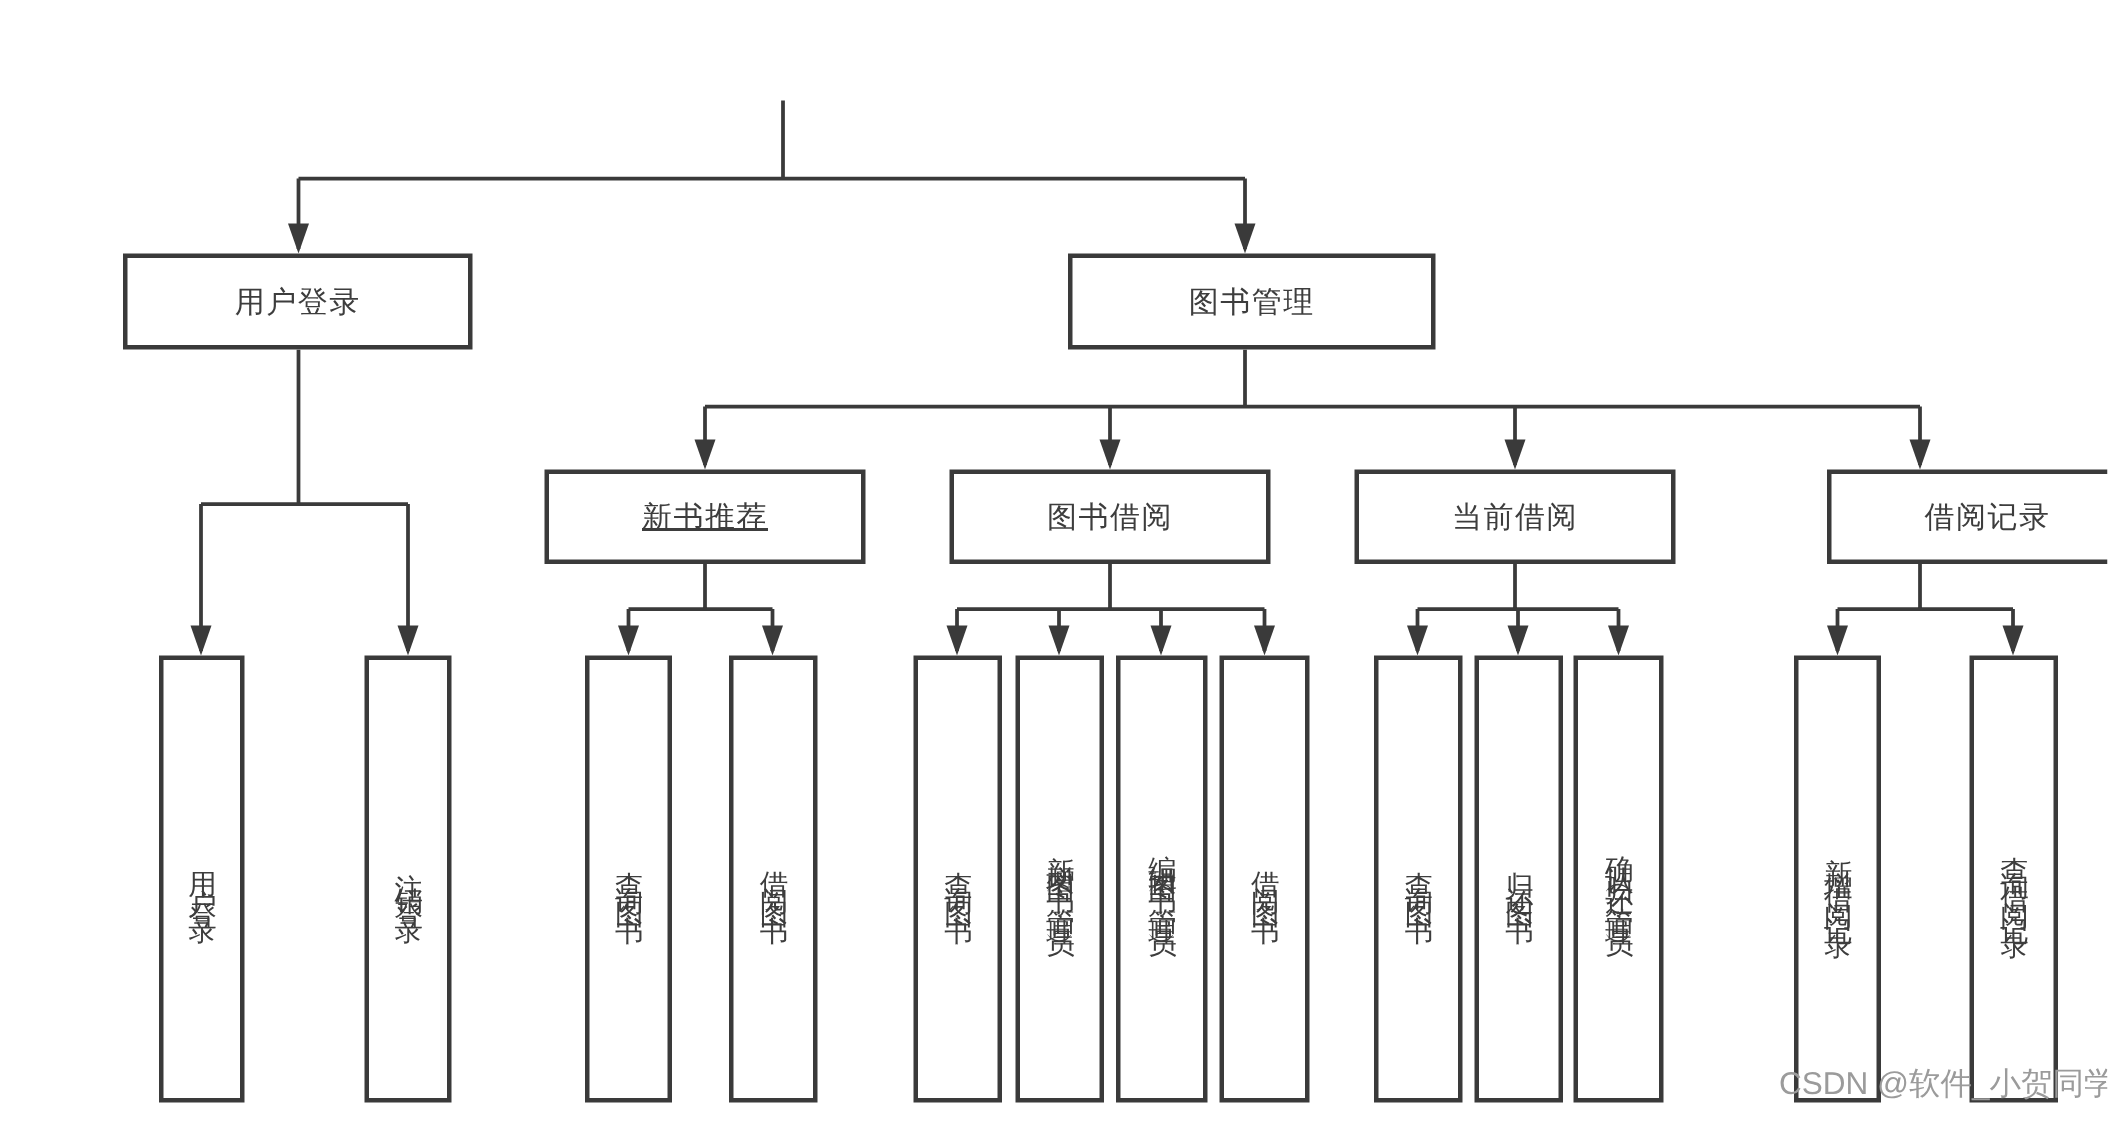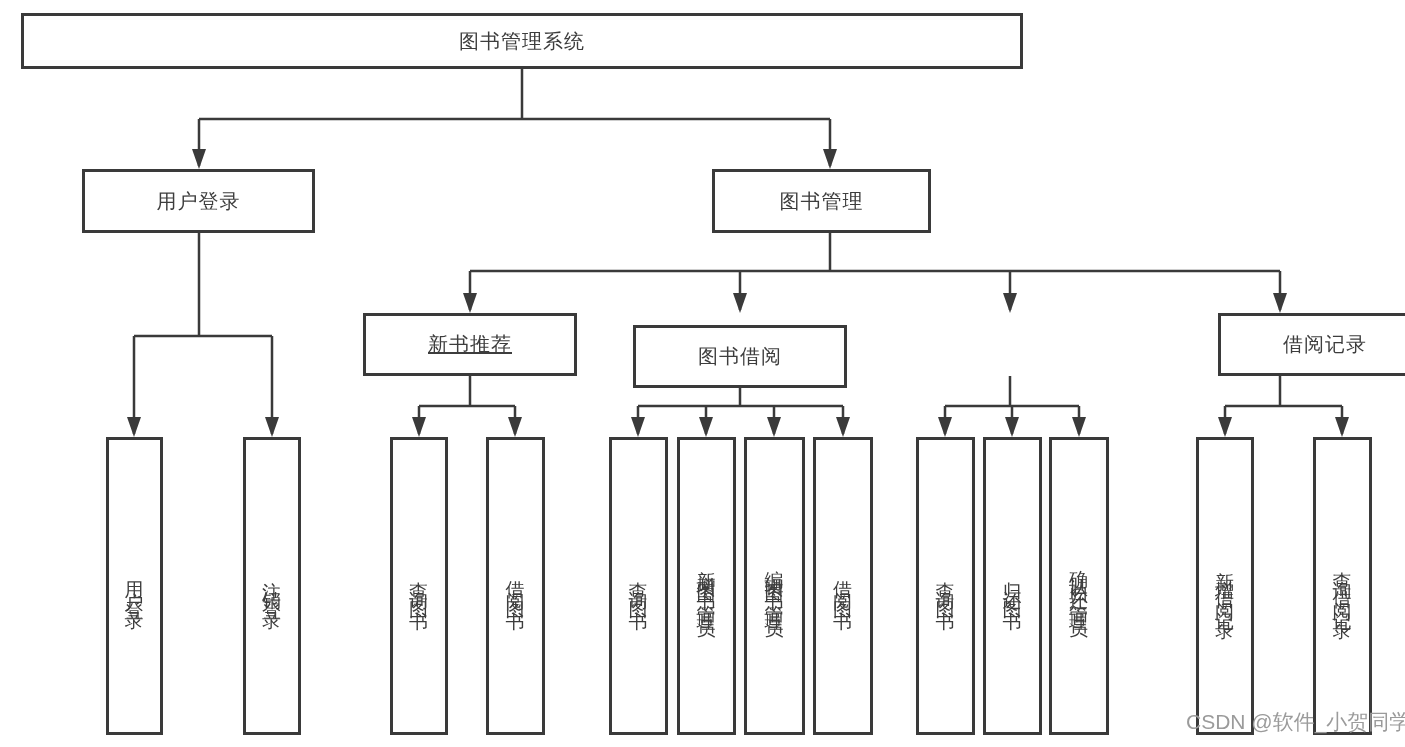--- a/index.html
+++ b/index.html
@@ -53,36 +53,36 @@
         <polygon points="767,417 781,417 774,437"></polygon>
         <polygon points="836,417 850,417 843,437"></polygon>
         <polygon points="938,417 952,417 945,437"></polygon>
         <polygon points="1005,417 1019,417 1012,437"></polygon>
         <polygon points="1072,417 1086,417 1079,437"></polygon>
         <polygon points="1218,417 1232,417 1225,437"></polygon>
         <polygon points="1335,417 1349,417 1342,437"></polygon>
       </g>
   </svg>
 
-  <div class="box lvl" style="left:21px;top:13px;width:1002px;height:56px;">
-    <span>图书管理系统</span>
-  </div>
 
   <div class="box lvl" style="left:82px;top:169px;width:233px;height:64px;">
     <span>用户登录</span>
   </div>
-  <div class="box lvl" style="left:712px;top:169px;width:219px;height:64px;">
+  <div class="box lvl" style="left:712px;top:169px;width:245px;height:64px;">
     <span>图书管理</span>
   </div>
 
   <div class="box lvl" style="left:363px;top:313px;width:214px;height:63px;text-decoration:underline;">
     <span>新书推荐</span>
   </div>
-  <div class="box lvl" style="left:633px;top:313px;width:214px;height:63px;margin-top:12px;">
+  <div class="box lvl" style="left:633px;top:313px;width:214px;height:63px;">
     <span>图书借阅</span>
+  </div>
+  <div class="box lvl" style="left:903px;top:313px;width:214px;height:63px;">
+    <span>当前借阅</span>
   </div>
   <div class="box lvl" style="left:1173px;top:313px;width:214px;height:63px;margin-left:45px;">
     <span>借阅记录</span>
   </div>
 
   <div class="box leaf" style="left:106px;top:437px;width:57px;height:298px;">
     <span class="vtext">用户登录</span>
   </div>
   <div class="box leaf" style="left:243px;top:437px;width:58px;height:298px;">
     <span class="vtext">注销登录</span>

